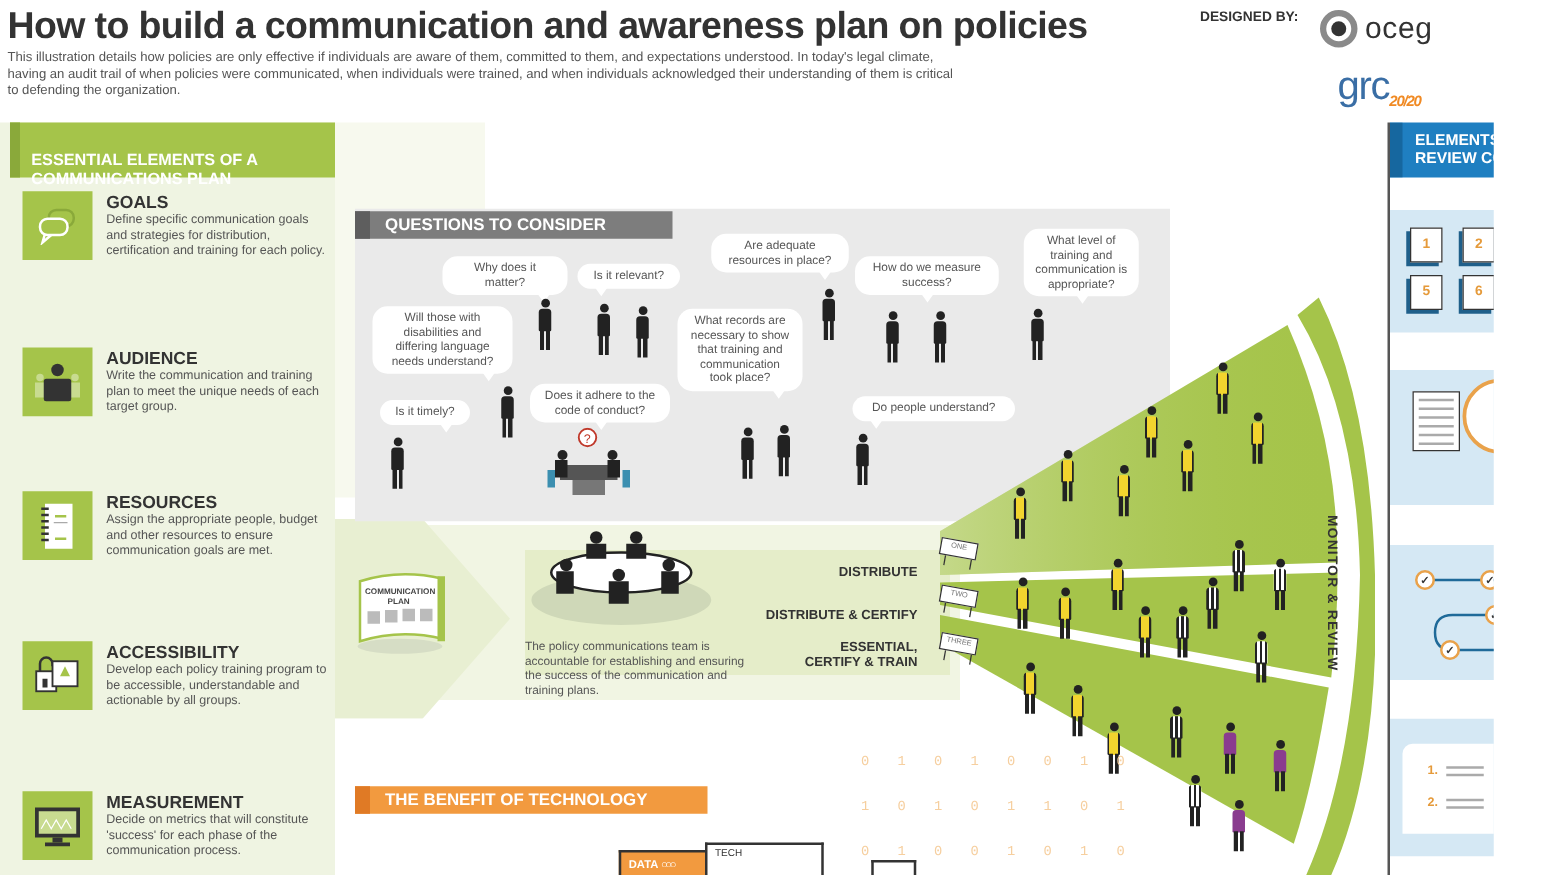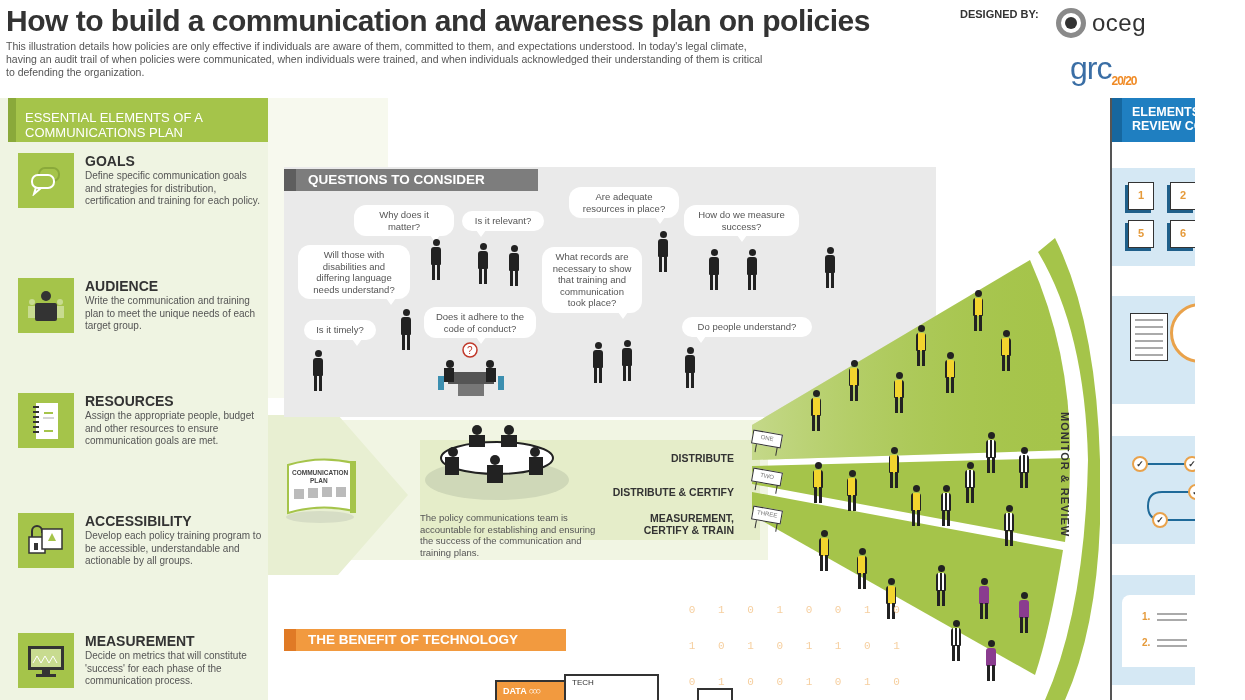--- a/index.html
+++ b/index.html
@@ -8,26 +8,26 @@
 
   
   .title { position: absolute; left: 6px; top: 4px; font-size: 30px; font-weight: bold; color: #333; letter-spacing: -0.5px; font-family: "Liberation Sans", sans-serif; }
   .intro { position: absolute; left: 6px; top: 40px; width: 760px; font-size: 10.5px; line-height: 13px; color: #555; }
   .designed { position: absolute; left: 960px; top: 8px; font-size: 11px; font-weight: bold; color: #333; }
   .oceg { position: absolute; left: 1056px; top: 8px; display: flex; align-items: center; gap: 6px; }
   .oceg-ring { width: 30px; height: 30px; border-radius: 50%; border: 5px solid #8a8a8a; display: flex; align-items: center; justify-content: center; }
   .oceg-ring::after { content: ""; width: 12px; height: 12px; border-radius: 50%; background: #333; display: block; }
   .oceg-text { font-size: 24px; color: #333; letter-spacing: 0.5px; }
   .grc { position: absolute; left: 1070px; top: 50px; font-size: 32px; color: #3a6ea5; font-weight: normal; letter-spacing: -1px; }
-  .grc-sub { font-size: 12px; color: #f08a24; font-weight: bold; vertical-align: -6px; }
+  .grc-sub { font-size: 12px; color: #f08a24; font-weight: bold; font-style: italic; vertical-align: -6px; }
   .sponsor { position: absolute; left: 1228px; top: 8px; font-size: 11px; font-weight: bold; color: #333; }
 
   
   .left-panel { position: absolute; left: 0; top: 98px; width: 268px; height: 602px; background: #eff4e2; }
-  .left-head { position: absolute; left: 8px; top: 0; width: 260px; height: 44px; background: #a5c44a; color: #fff; font-weight: normal; font-size: 13px; line-height: 15px; padding: 12px 0 0 17px; }
+  .left-head { position: absolute; left: 8px; top: 0; width: 260px; height: 44px; background: #a5c44a; color: #fff; font-weight: bold; font-size: 13px; line-height: 15px; padding: 22px 0 0 17px; }
   .left-head::before { content: ""; position: absolute; left: 0; top: 0; width: 8px; height: 44px; background: #8aa93a; }
   .elem { position: absolute; left: 18px; width: 250px; height: 80px; }
   .elem-icon { position: absolute; left: 0; top: 0; width: 56px; height: 55px; background: #a5c44a; display: flex; align-items: center; justify-content: center; }
   .elem-title { position: absolute; left: 67px; top: 0; font-size: 14px; font-weight: bold; color: #333; }
   .elem-desc { position: absolute; left: 67px; top: 17px; width: 180px; font-size: 10px; line-height: 12.5px; color: #555; }
 
   
   .flow-top { position: absolute; left: 268px; top: 98px; width: 120px; height: 300px; background: #f7f9ee; }
   .flow-band { position: absolute; left: 268px; top: 420px; width: 500px; height: 140px; background: #f1f5e3; }
   .chev { position: absolute; left: 268px; top: 415px; width: 140px; height: 160px; background: #e8efd2; clip-path: polygon(0 0, 50% 0, 100% 50%, 50% 100%, 0 100%); }
@@ -196,20 +196,21 @@
   <div class="questions">
     <div class="q-head">QUESTIONS TO CONSIDER</div>
 
     <div class="bubble b-right" style="left:70px; top:38px; width:100px;">Why does it matter?</div>
     <div class="bubble b-left" style="left:178px; top:44px; width:82px;">Is it relevant?</div>
     <div class="bubble b-right" style="left:14px; top:78px; width:112px;">Will those with disabilities and differing language needs understand?</div>
     <div class="bubble b-right" style="left:20px; top:153px; width:72px;">Is it timely?</div>
     <div class="bubble b-mid" style="left:140px; top:140px; width:112px;">Does it adhere to the code of conduct?</div>
     <div class="bubble b-right" style="left:285px; top:20px; width:110px;">Are adequate resources in place?</div>
     <div class="bubble b-mid" style="left:400px; top:38px; width:115px;">How do we measure success?</div>
+    <div class="bubble b-mid" style="left:535px; top:16px; width:92px;">What level of training and communication is appropriate?</div>
     <div class="bubble b-right" style="left:258px; top:80px; width:100px;">What records are necessary to show that training and communication took place?</div>
     <div class="bubble b-left" style="left:398px; top:150px; width:130px;">Do people understand?</div>
 
     <div class="person" style="left:146px; top:72px;">
         <span class="head"></span>
         <span class="body"></span>
         <span class="legs"></span>
         <span class="shadow"></span>
       </div>
     <div class="person" style="left:193px; top:76px;">
@@ -317,21 +318,21 @@
     <circle cx="70" cy="40" r="5" fill="#222"></circle>
       <rect x="62" y="45" width="16" height="18" fill="#222"></rect>
     <circle cx="110" cy="32" r="5" fill="#222"></circle>
       <rect x="104" y="37" width="14" height="18" fill="#222"></rect>
   </svg>
   <div class="team-text">The policy communications team is accountable for establishing and ensuring the success of the communication and training plans.</div>
 
   <div class="dist-label" style="left:660px; top:452px; width:74px;">DISTRIBUTE</div>
   <div class="dist-label" style="left:590px; top:486px; width:144px;">DISTRIBUTE &amp; CERTIFY</div>
   <div class="dist-label" style="left:620px; top:512px; width:114px;">
-    <span>MEASUREMENT,</span><br>
+    <span>ESSENTIAL,</span><br>
     <span>CERTIFY &amp; TRAIN</span>
   </div>
 
   <svg class="fan" viewBox="0 0 360 470">
     <path d="M12 195 L290 30 Q330 120 330 220 L12 230 Z" fill="#a5c44a"></path>
     <path d="M12 236 L330 228 Q330 270 325 312 L12 254 Z" fill="#a5c44a"></path>
     <path d="M12 262 L323 320 Q310 400 295 445 L12 285 Z" fill="#a5c44a"></path>
     <path d="M12 195 L290 30 Q330 120 330 220 L12 230 Z" fill="url(#fangrad)" opacity="0.35"></path>
     <defs>
         <linearGradient id="fangrad" x1="0" x2="1" y1="0" y2="0">

